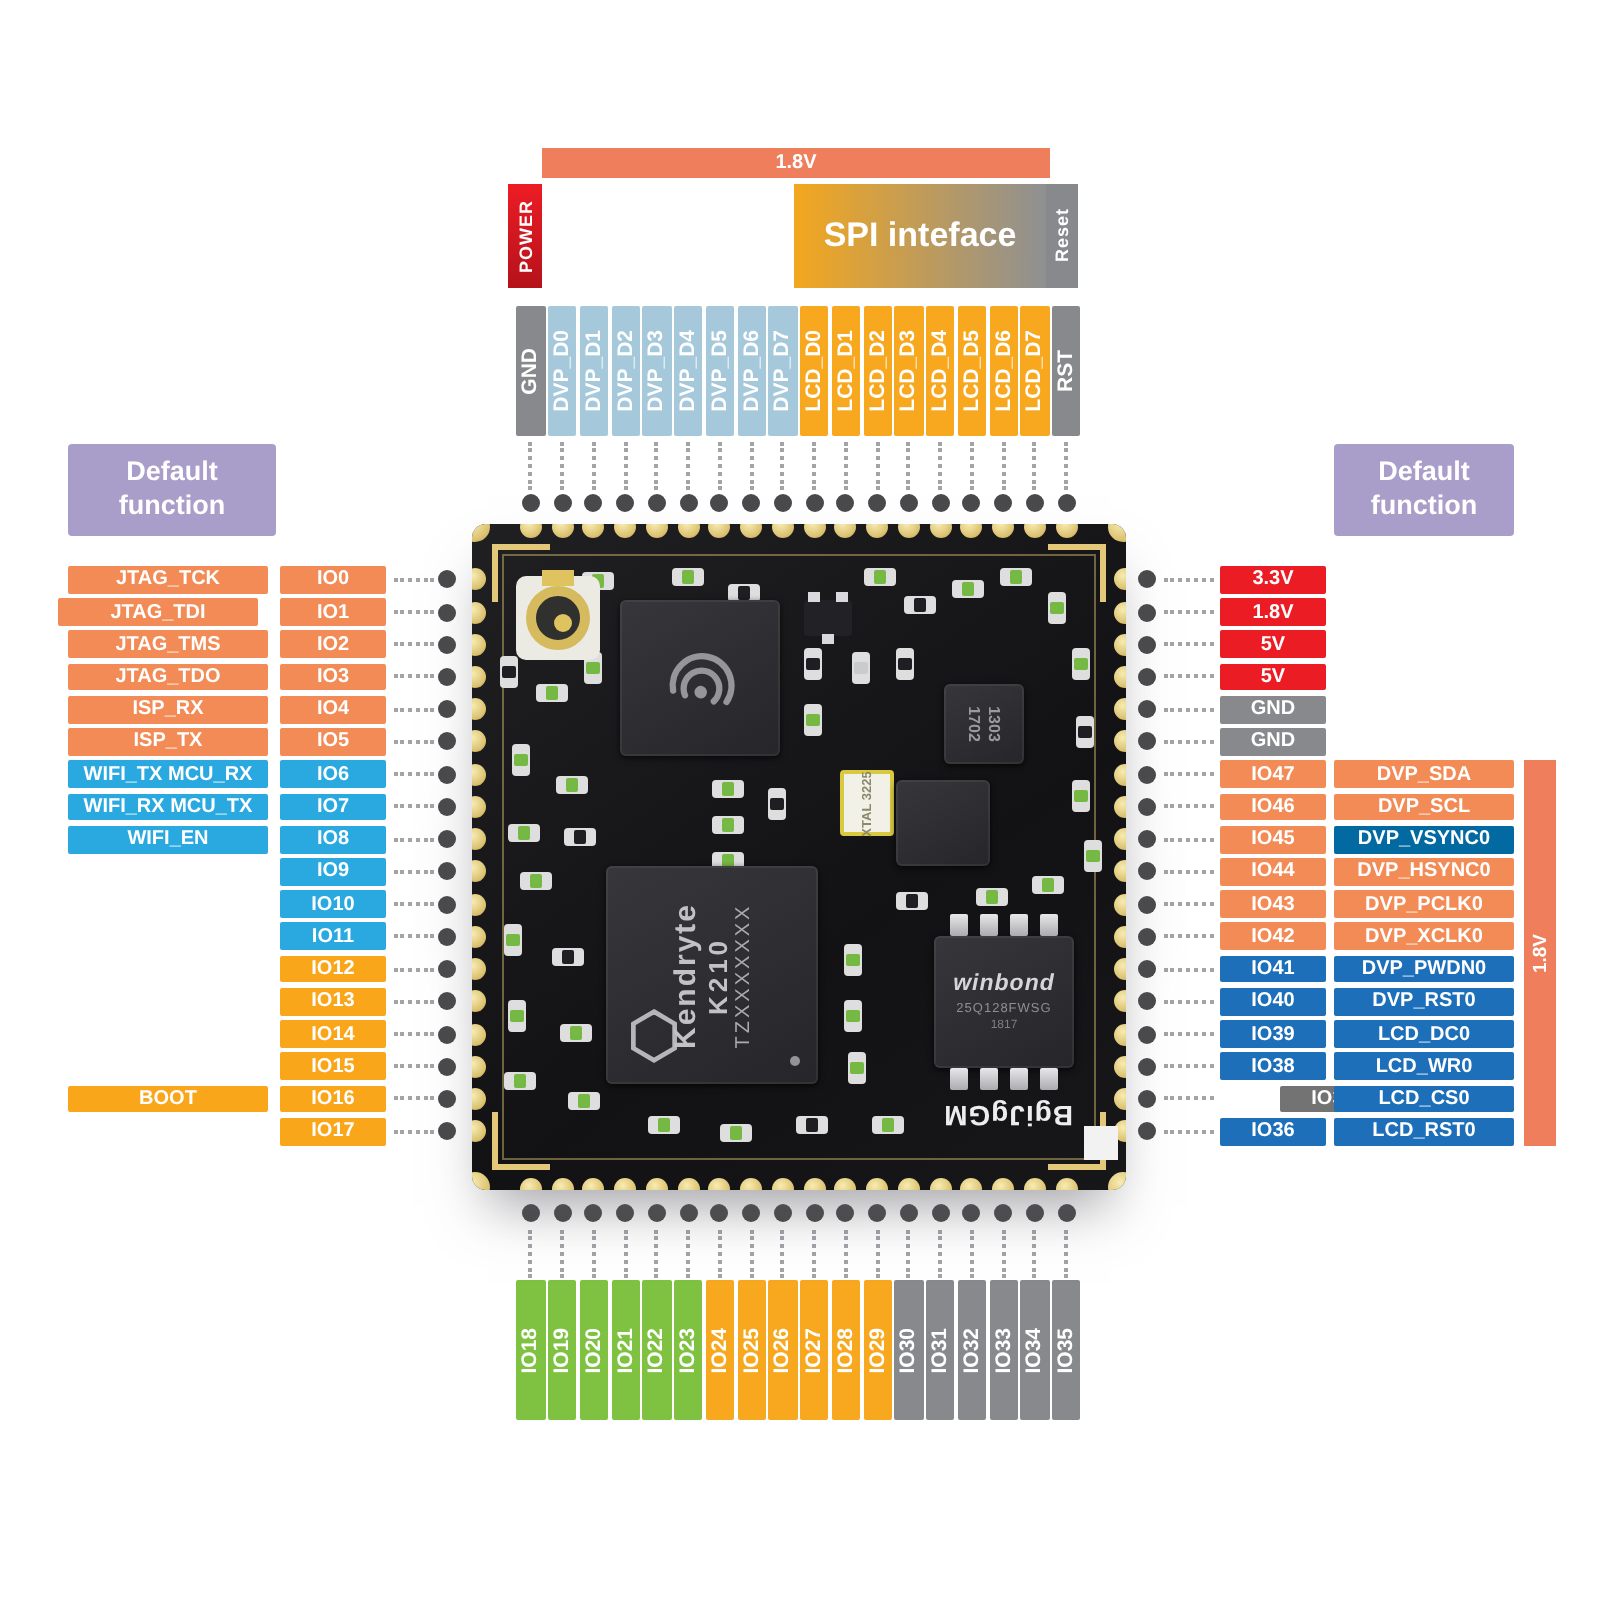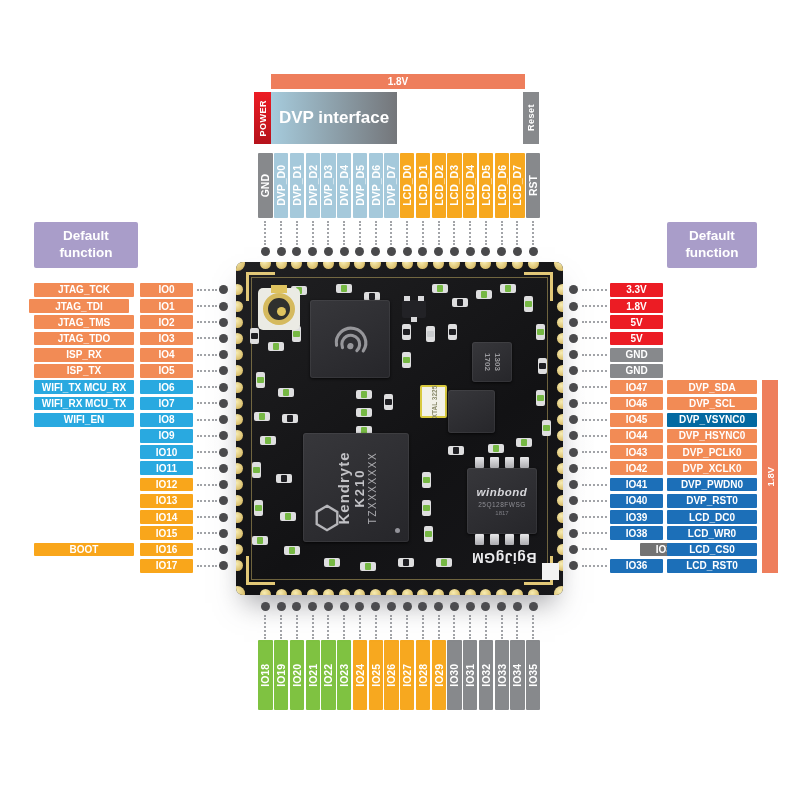--- a/index.html
+++ b/index.html
@@ -92,22 +92,22 @@
 
 <div class="stage">
   <div class="photo-bg"></div>
 
   <div class="rail-top" style="background: rgb(238, 126, 92);">
     <span>1.8V</span>
   </div>
   <div class="ibox power">
     <span class="vtxt">POWER</span>
   </div>
-  <div class="ibox dvp">
-    <span>DVP interface</span>
+  <div class="ibox spi">
+    <span>SPI inteface</span>
   </div>
   <div class="ibox reset">
     <span class="vtxt">Reset</span>
   </div>
 
   <div class="title left-title" style="background: rgb(169, 157, 201);">Default function</div>
   <div class="title right-title" style="background: rgb(169, 157, 201);">Default function</div>
 
   <div class="rail-right" style="background: rgb(238, 126, 92);">
     <span class="vtxt">1.8V</span>

